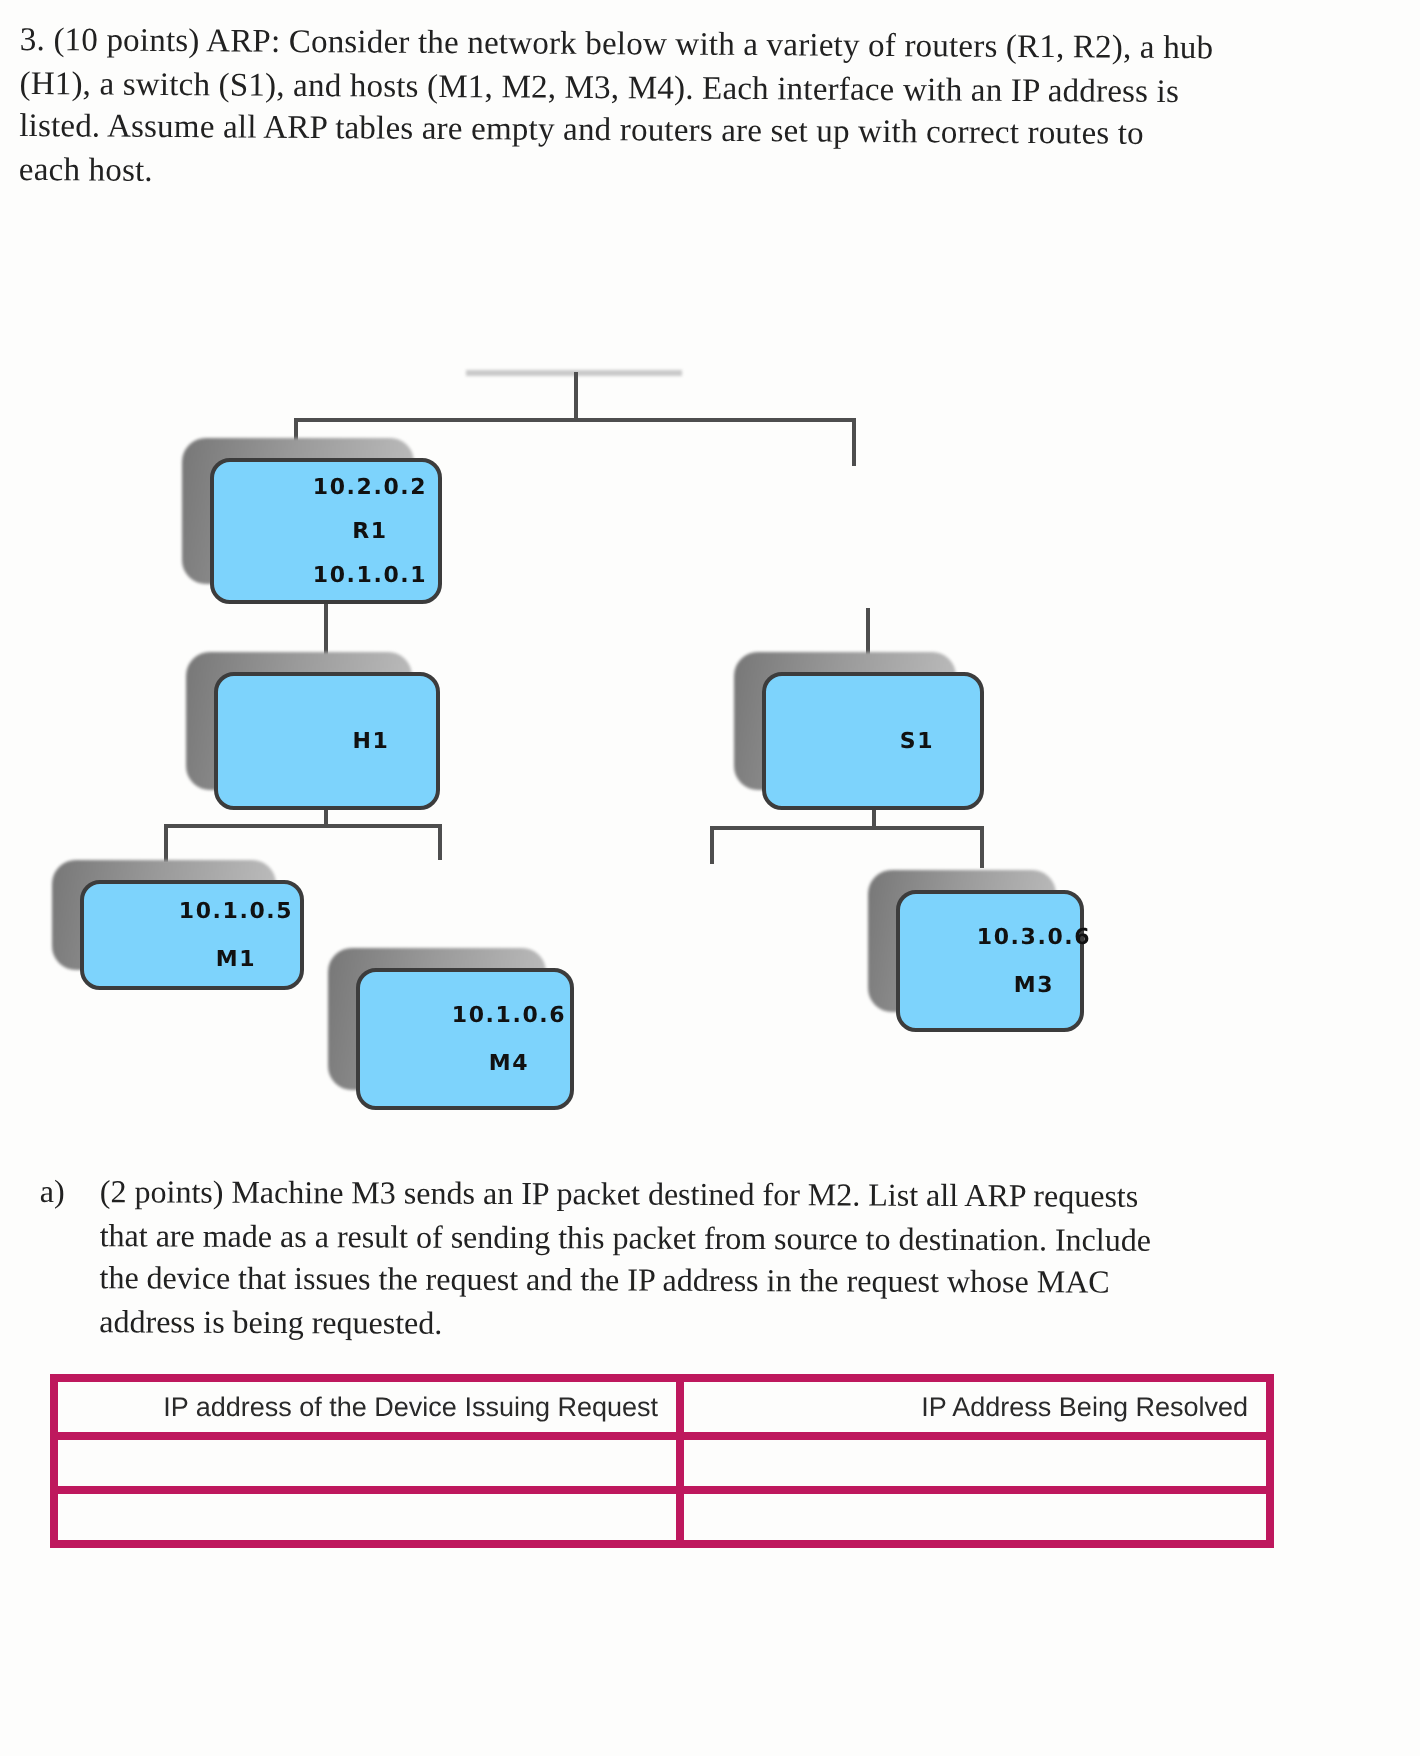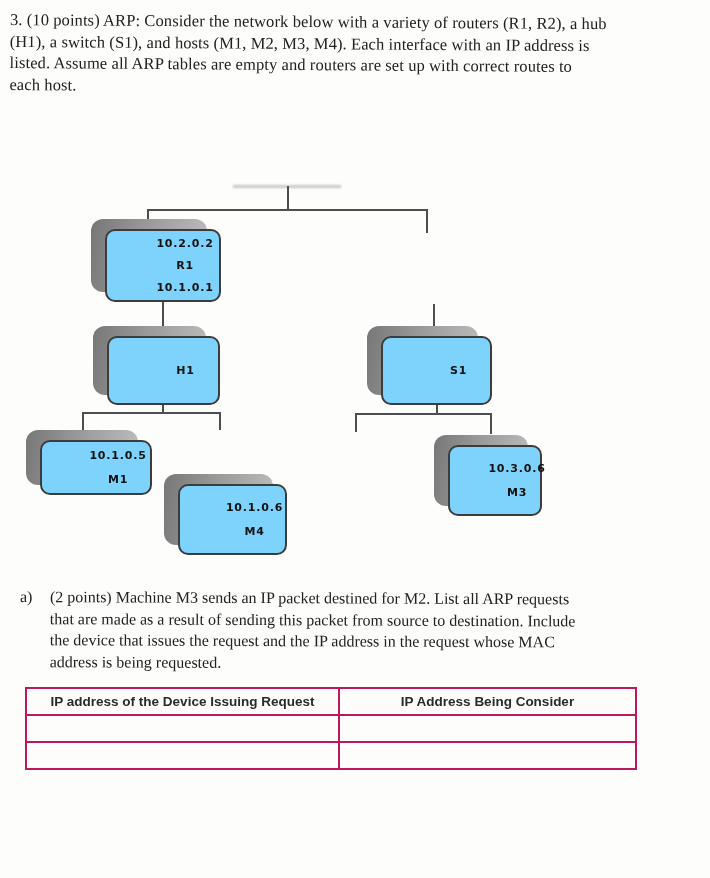--- a/index.html
+++ b/index.html
@@ -55,22 +55,22 @@
   .part-a .pa-lines { flex:1; }
   .part-a .pa-line { white-space:nowrap; }
   
   .answer-table {
     position:absolute; left:25px; top:687px; width:612px;
     border-collapse:collapse; table-layout:fixed;
     font-family:"Liberation Sans", sans-serif;
     font-size:13.5px; color:#2a2a2a;
   }
   .answer-table td, .answer-table th {
-    border:2px solid #be185d;
-    text-align:center; font-weight:bold;
+    border:4px solid #be185d;
+    text-align:right; font-weight:normal;
     padding:5px 9px;
     height:26px;
     vertical-align:middle;
     overflow:hidden; white-space:nowrap;
   }
   .answer-table .col1 { width:313px; }
   .answer-table tr.blank td { height:27px; }
 </style>
 </head>
 <body>
@@ -157,21 +157,21 @@
     <div class="pa-line">that are made as a result of sending this packet from source to destination. Include</div>
     <div class="pa-line">the device that issues the request and the IP address in the request whose MAC</div>
     <div class="pa-line">address is being requested.</div>
   </div>
 </div>
 
 <table class="answer-table">
   <tbody>
       <tr>
     <th class="col1">IP address of the Device Issuing Request</th>
-    <th>IP Address Being Consider</th>
+    <th>IP Address Being Resolved</th>
   </tr>
   <tr class="blank">
     <td></td>
     <td></td>
   </tr>
   <tr class="blank">
     <td></td>
     <td></td>
   </tr>
 </tbody>

